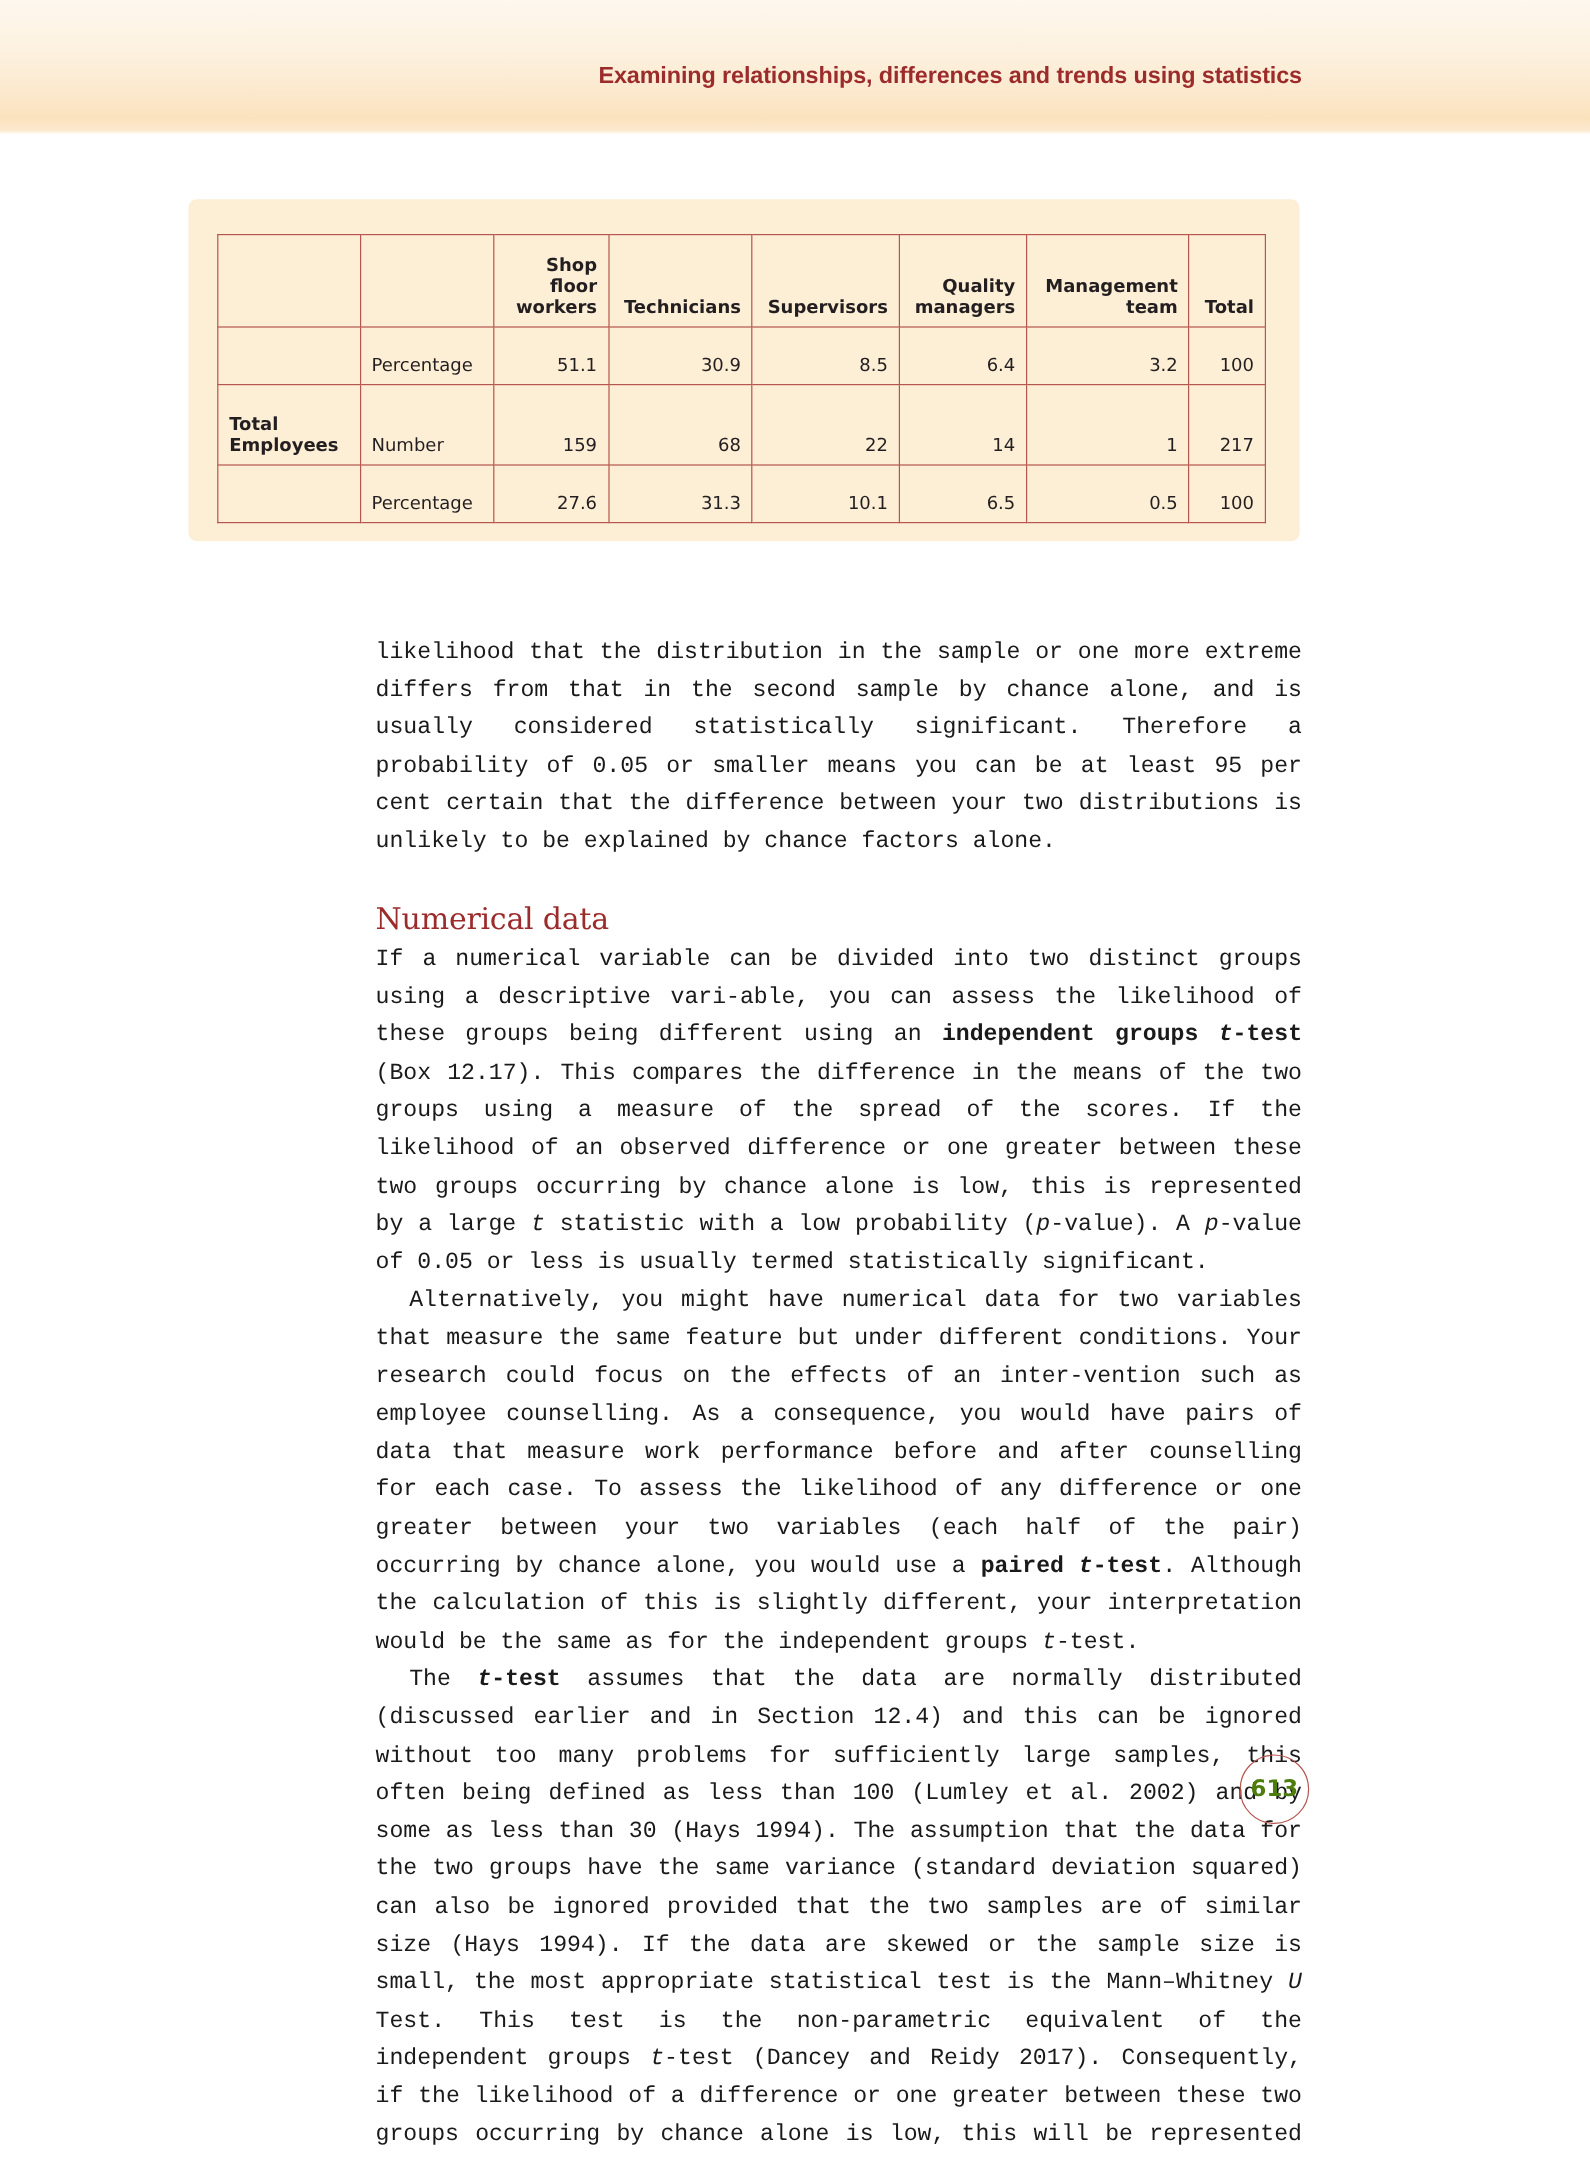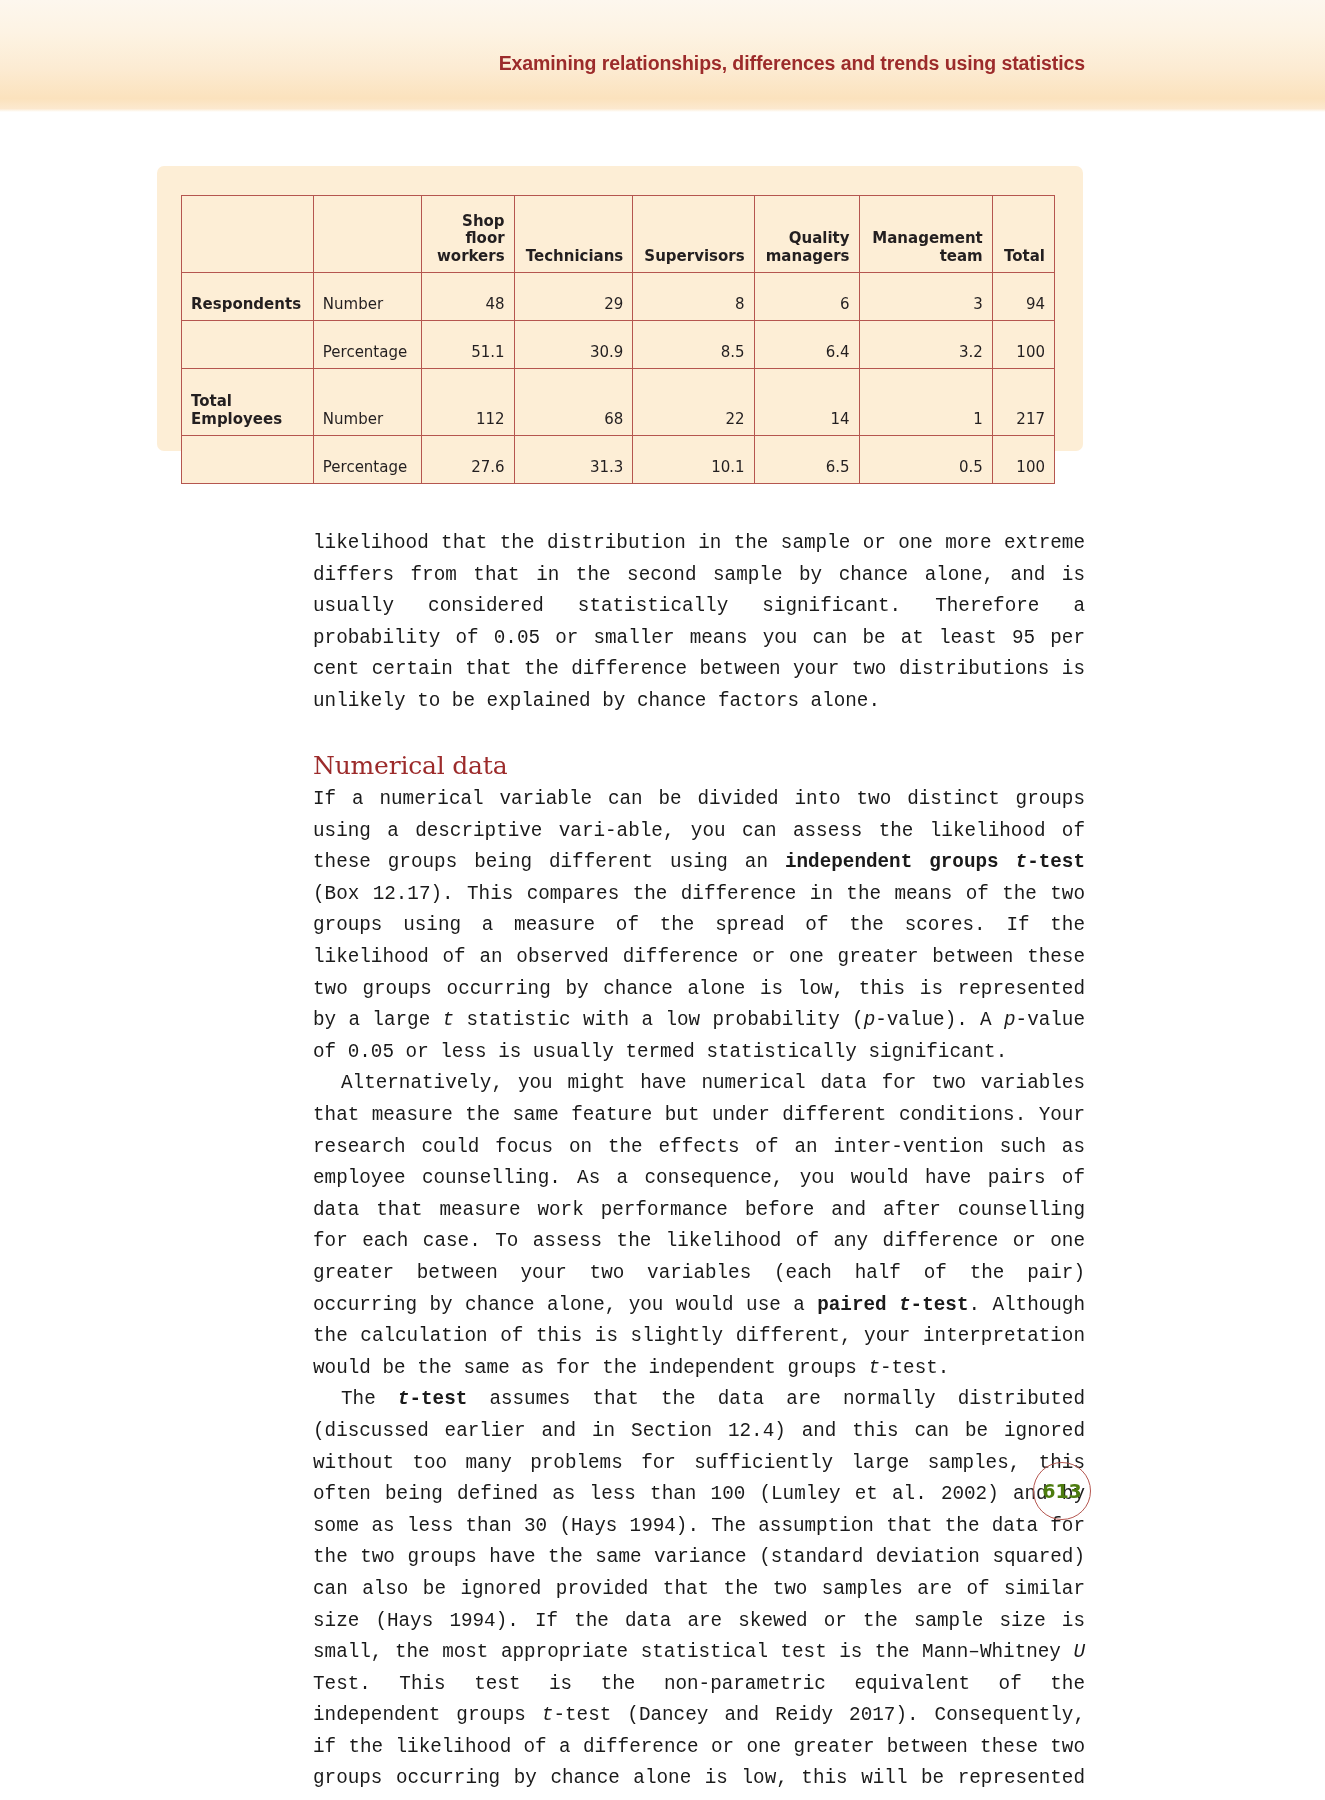--- a/index.html
+++ b/index.html
@@ -168,44 +168,34 @@
         <th class="hdr-cell col-c">Shop floor workers</th>
         <th class="hdr-cell col-d">Technicians</th>
         <th class="hdr-cell col-e">Supervisors</th>
         <th class="hdr-cell col-f">Quality managers</th>
         <th class="hdr-cell col-g">Management team</th>
         <th class="hdr-cell col-h">Total</th>
       </tr>
     </thead>
     <tbody>
       <tr class="norm-row">
-        <td class="rowlabel">Respondents</td>
-        <td class="subrowlabel">Number</td>
-        <td class="num">48</td>
-        <td class="num">29</td>
-        <td class="num">8</td>
-        <td class="num">6</td>
-        <td class="num">3</td>
-        <td class="num">94</td>
-      </tr>
-      <tr class="norm-row">
         <td class="rowlabel"></td>
         <td class="subrowlabel">Percentage</td>
         <td class="num">51.1</td>
         <td class="num">30.9</td>
         <td class="num">8.5</td>
         <td class="num">6.4</td>
         <td class="num">3.2</td>
         <td class="num">100</td>
       </tr>
       <tr class="tall-row">
         <td class="rowlabel">Total
 Employees</td>
         <td class="subrowlabel">Number</td>
-        <td class="num">112</td>
+        <td class="num">159</td>
         <td class="num">68</td>
         <td class="num">22</td>
         <td class="num">14</td>
         <td class="num">1</td>
         <td class="num">217</td>
       </tr>
       <tr class="norm-row">
         <td class="rowlabel"></td>
         <td class="subrowlabel">Percentage</td>
         <td class="num">27.6</td>

